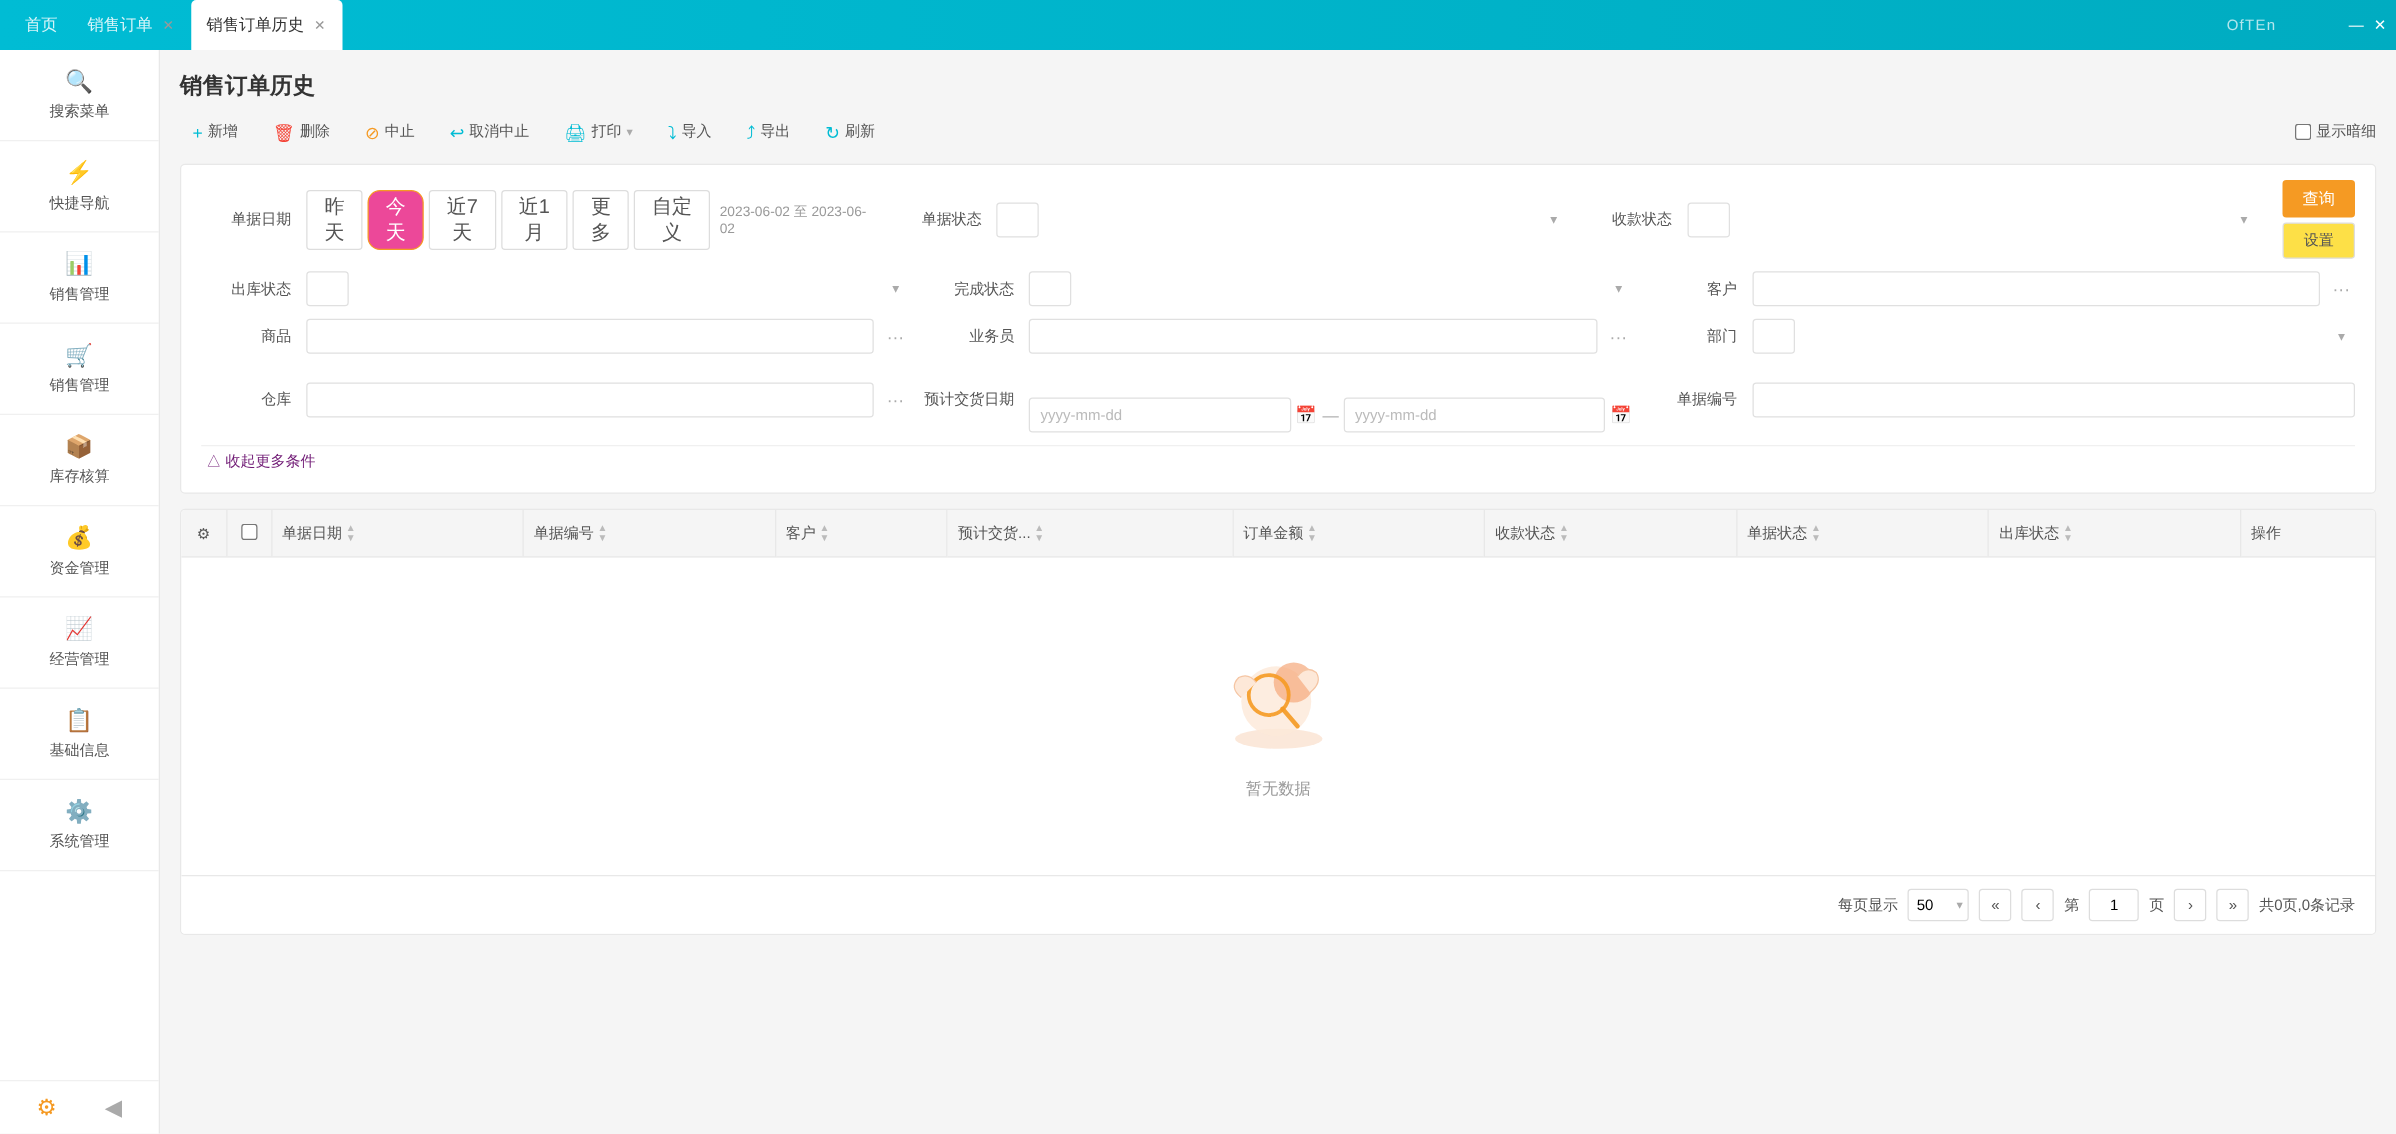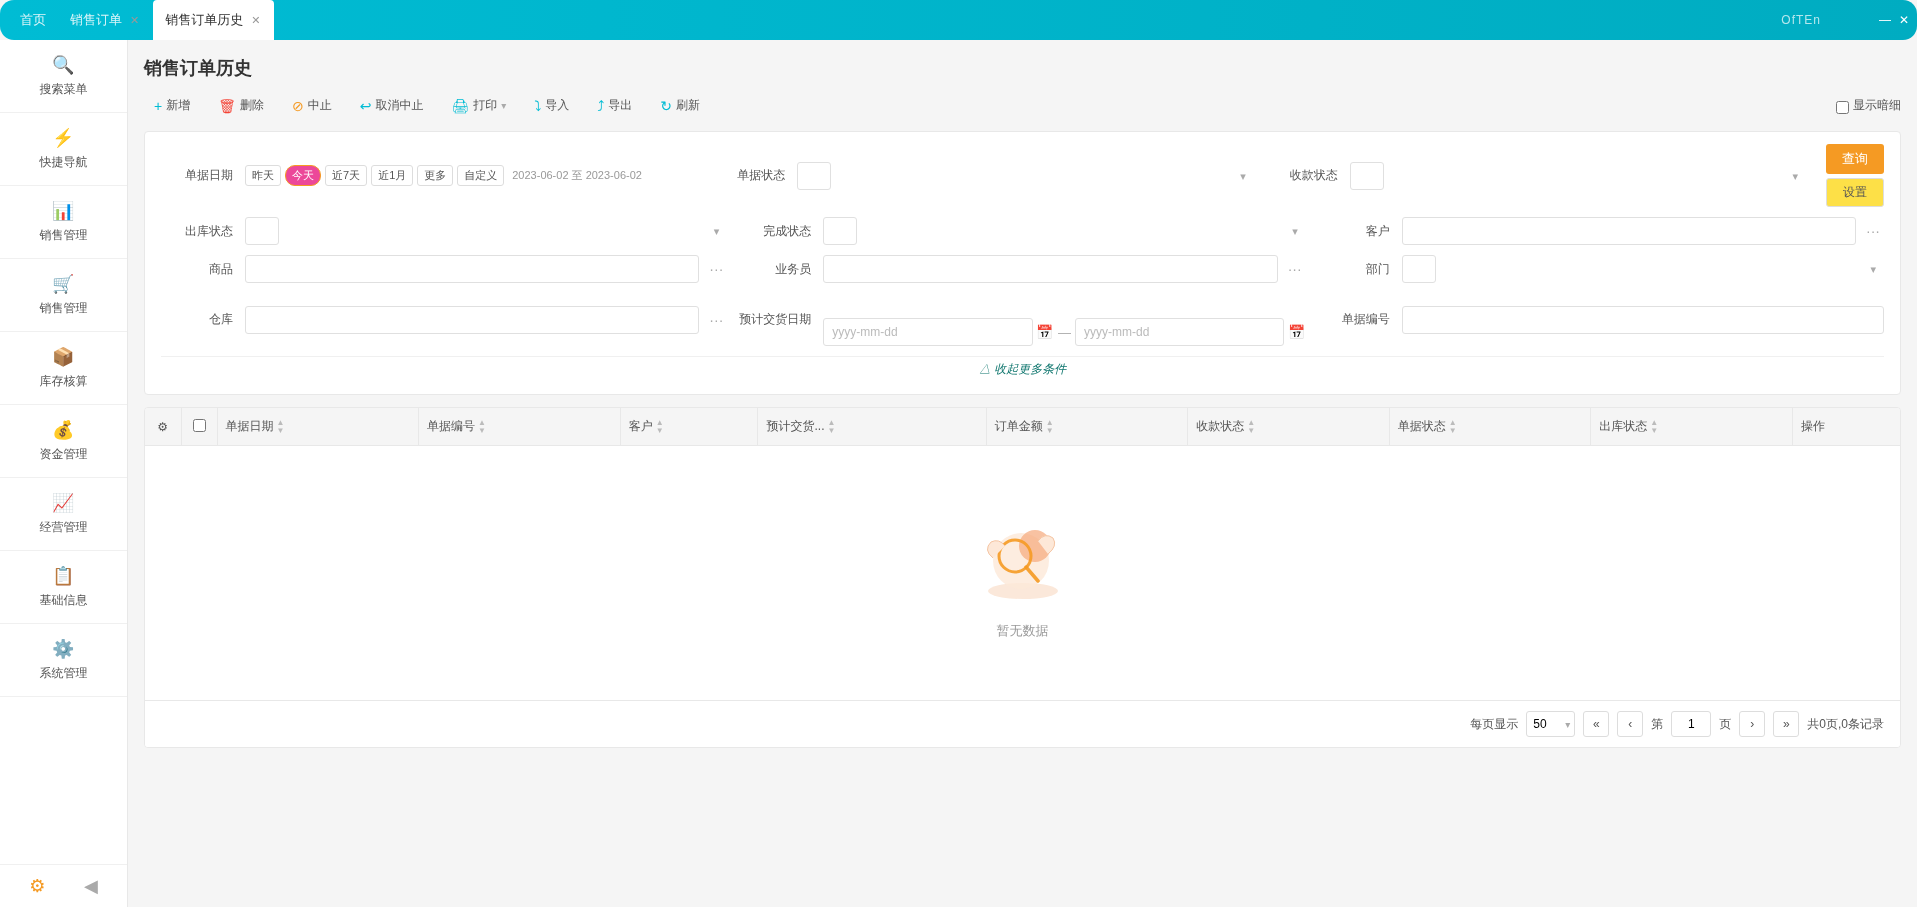--- a/index.html
+++ b/index.html
@@ -7,21 +7,20 @@
 
     
     .top-bar {
       height: 40px;
       background: linear-gradient(to right, #00bcd4, #00acc1);
       display: flex;
       align-items: center;
       padding: 0 0 0 8px;
       flex-shrink: 0;
       position: relative;
-      border-radius: 14px;
     }
     .tab-item {
       height: 40px;
       display: flex;
       align-items: center;
       padding: 0 12px;
       color: rgba(255,255,255,0.85);
       cursor: pointer;
       font-size: 13px;
       gap: 6px;
@@ -130,21 +129,21 @@
       background: none;
       cursor: pointer;
       color: #555;
       font-size: 12px;
       border-radius: 3px;
     }
     .toolbar-btn .btn-icon { color: #00bcd4; font-size: 14px; }
     .toolbar-btn .btn-icon.red { color: #f44336; }
     .toolbar-btn .btn-icon.orange { color: #f59a23; }
     .toolbar-right { margin-left: auto; }
-    .checkbox-display { display: flex; align-items: flex-end; gap: 4px; font-size: 12px; color: #555; cursor: pointer; }
+    .checkbox-display { display: flex; align-items: center; gap: 4px; font-size: 12px; color: #555; cursor: pointer; }
     .checkbox-display input { cursor: pointer; }
 
     
     .filter-panel {
       background: #fff;
       border: 1px solid #e8e8e8;
       border-radius: 4px;
       padding: 12px 16px;
       margin-bottom: 12px;
     }
@@ -174,21 +173,21 @@
       gap: 4px;
       font-size: 12px;
       color: #555;
     }
     .date-btn {
       padding: 2px 6px;
       border: 1px solid #ddd;
       border-radius: 3px;
       background: #fff;
       cursor: pointer;
-      font-size: 11px;
+      font-size: 16px;
       color: #555;
     }
     .date-btn.active {
       background: #ec4899;
       color: white;
       border-color: #f59a23;
       border-radius: 10px;
     }
     .date-display {
       font-size: 11px;
@@ -258,28 +257,27 @@
       padding: 0 8px;
       font-size: 12px;
       color: #333;
       background: #fff;
       outline: none;
     }
     .date-input::placeholder { color: #bbb; }
     .date-dash { color: #aaa; }
     .cal-icon { color: #aaa; cursor: pointer; font-size: 14px; }
     .collapse-row {
-      text-align: center;
+      text-align: left;
       padding: 4px;
-      color: #0f766e;
+      color: #701a75;
       font-size: 12px;
       cursor: pointer;
       border-top: 1px solid #f0f0f0;
       margin-top: 4px;
-      font-style: italic;
     }
 
     
     .table-container {
       background: #fff;
       border: 1px solid #e8e8e8;
       border-radius: 4px;
       overflow: auto;
     }
     table {

